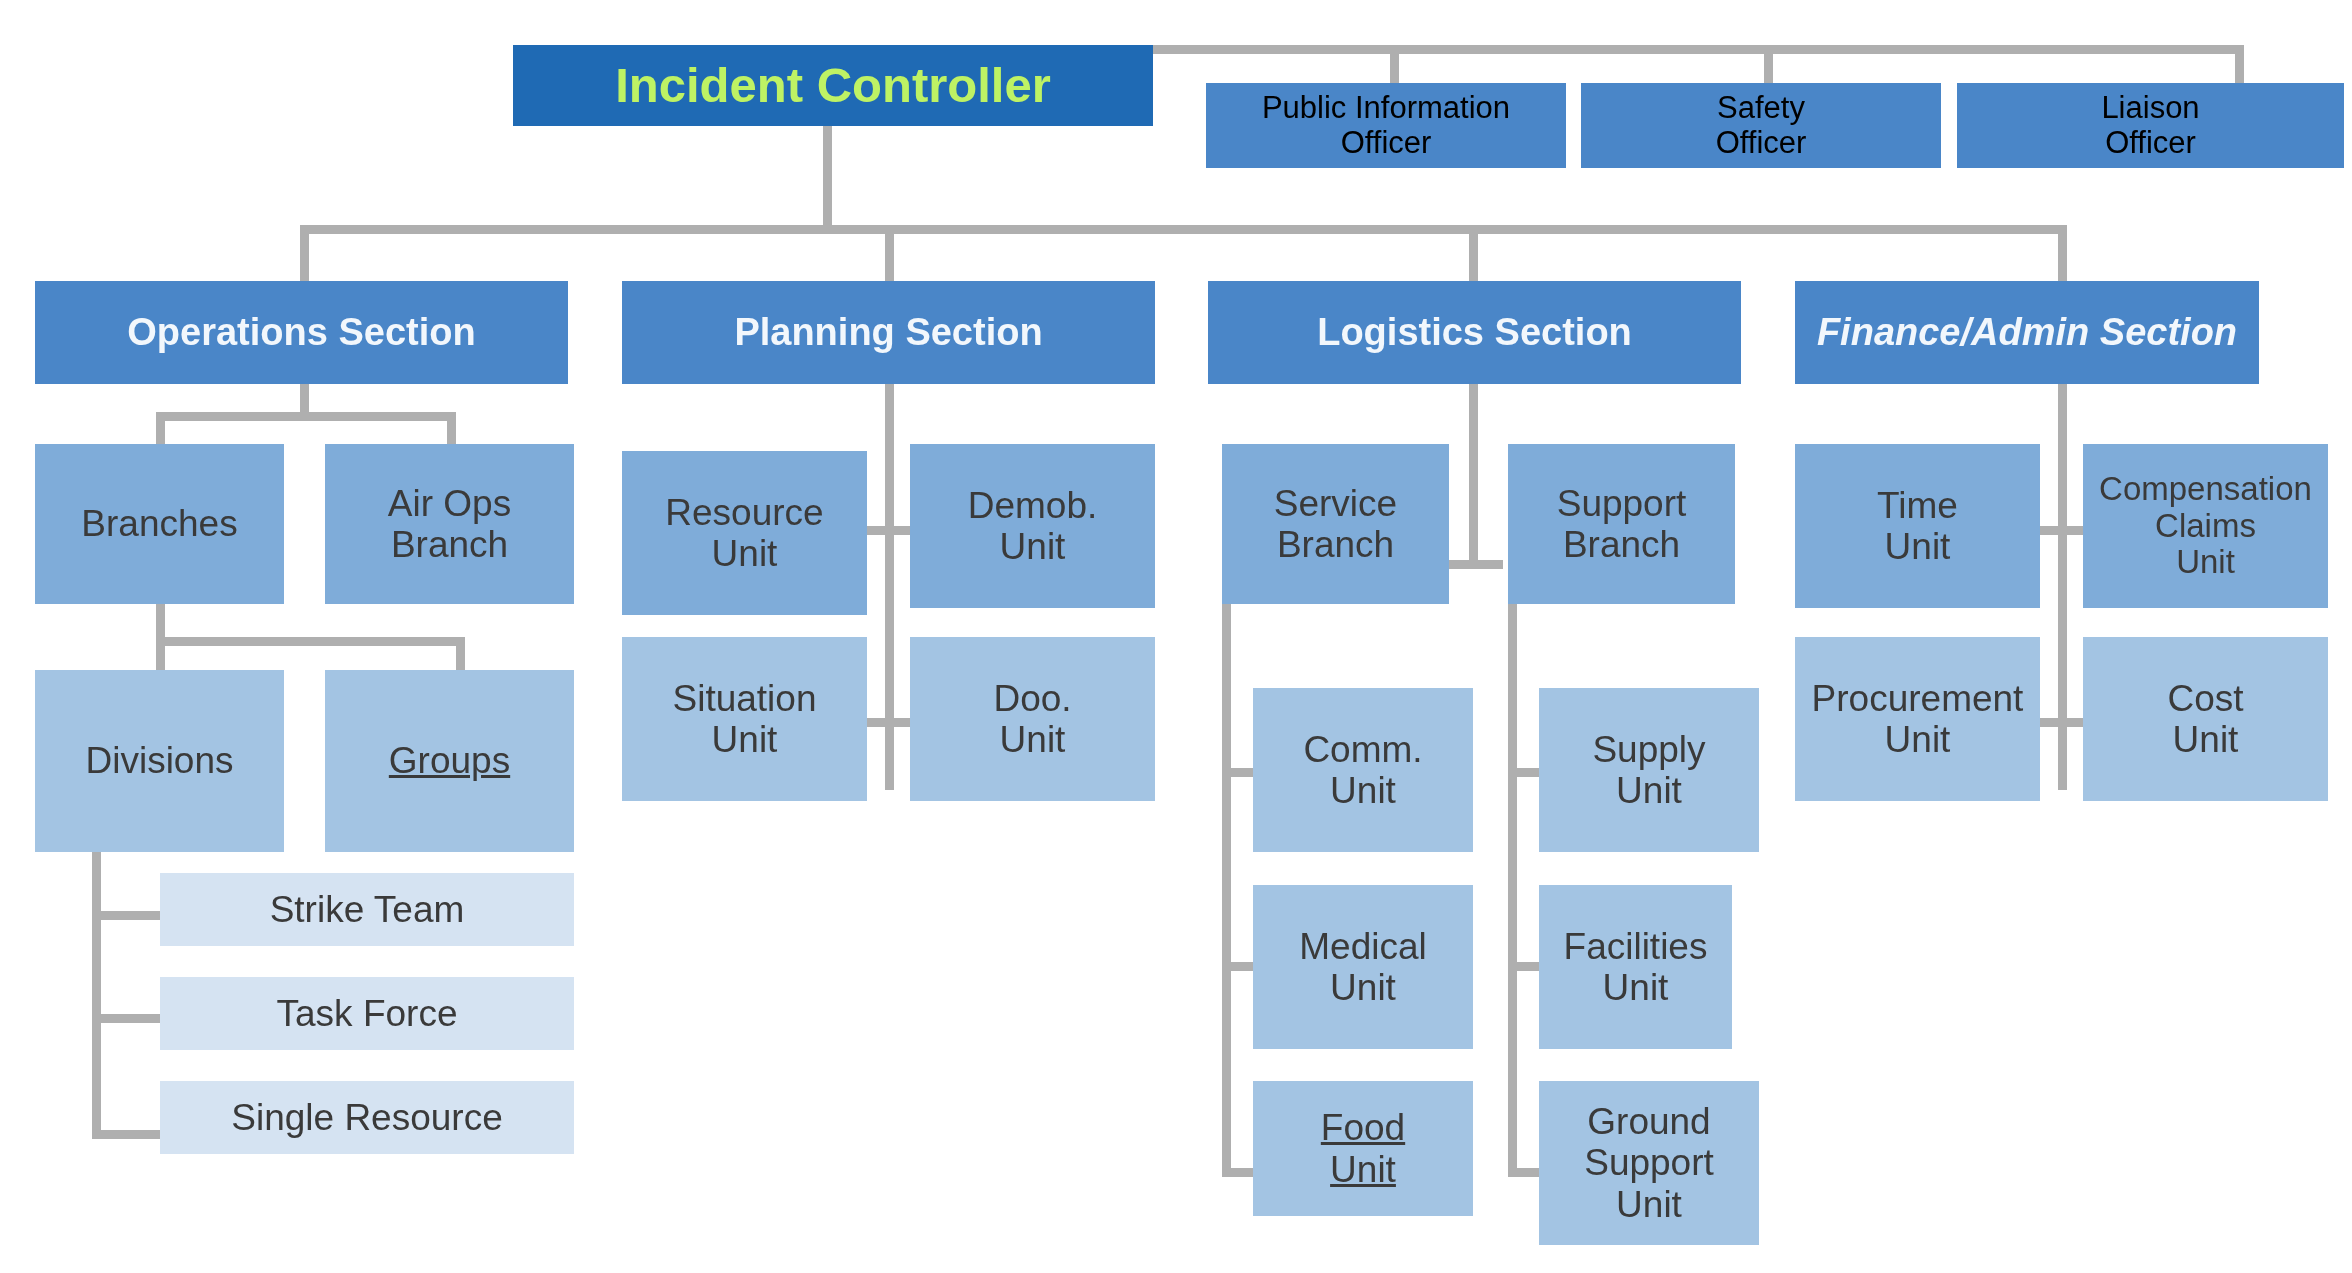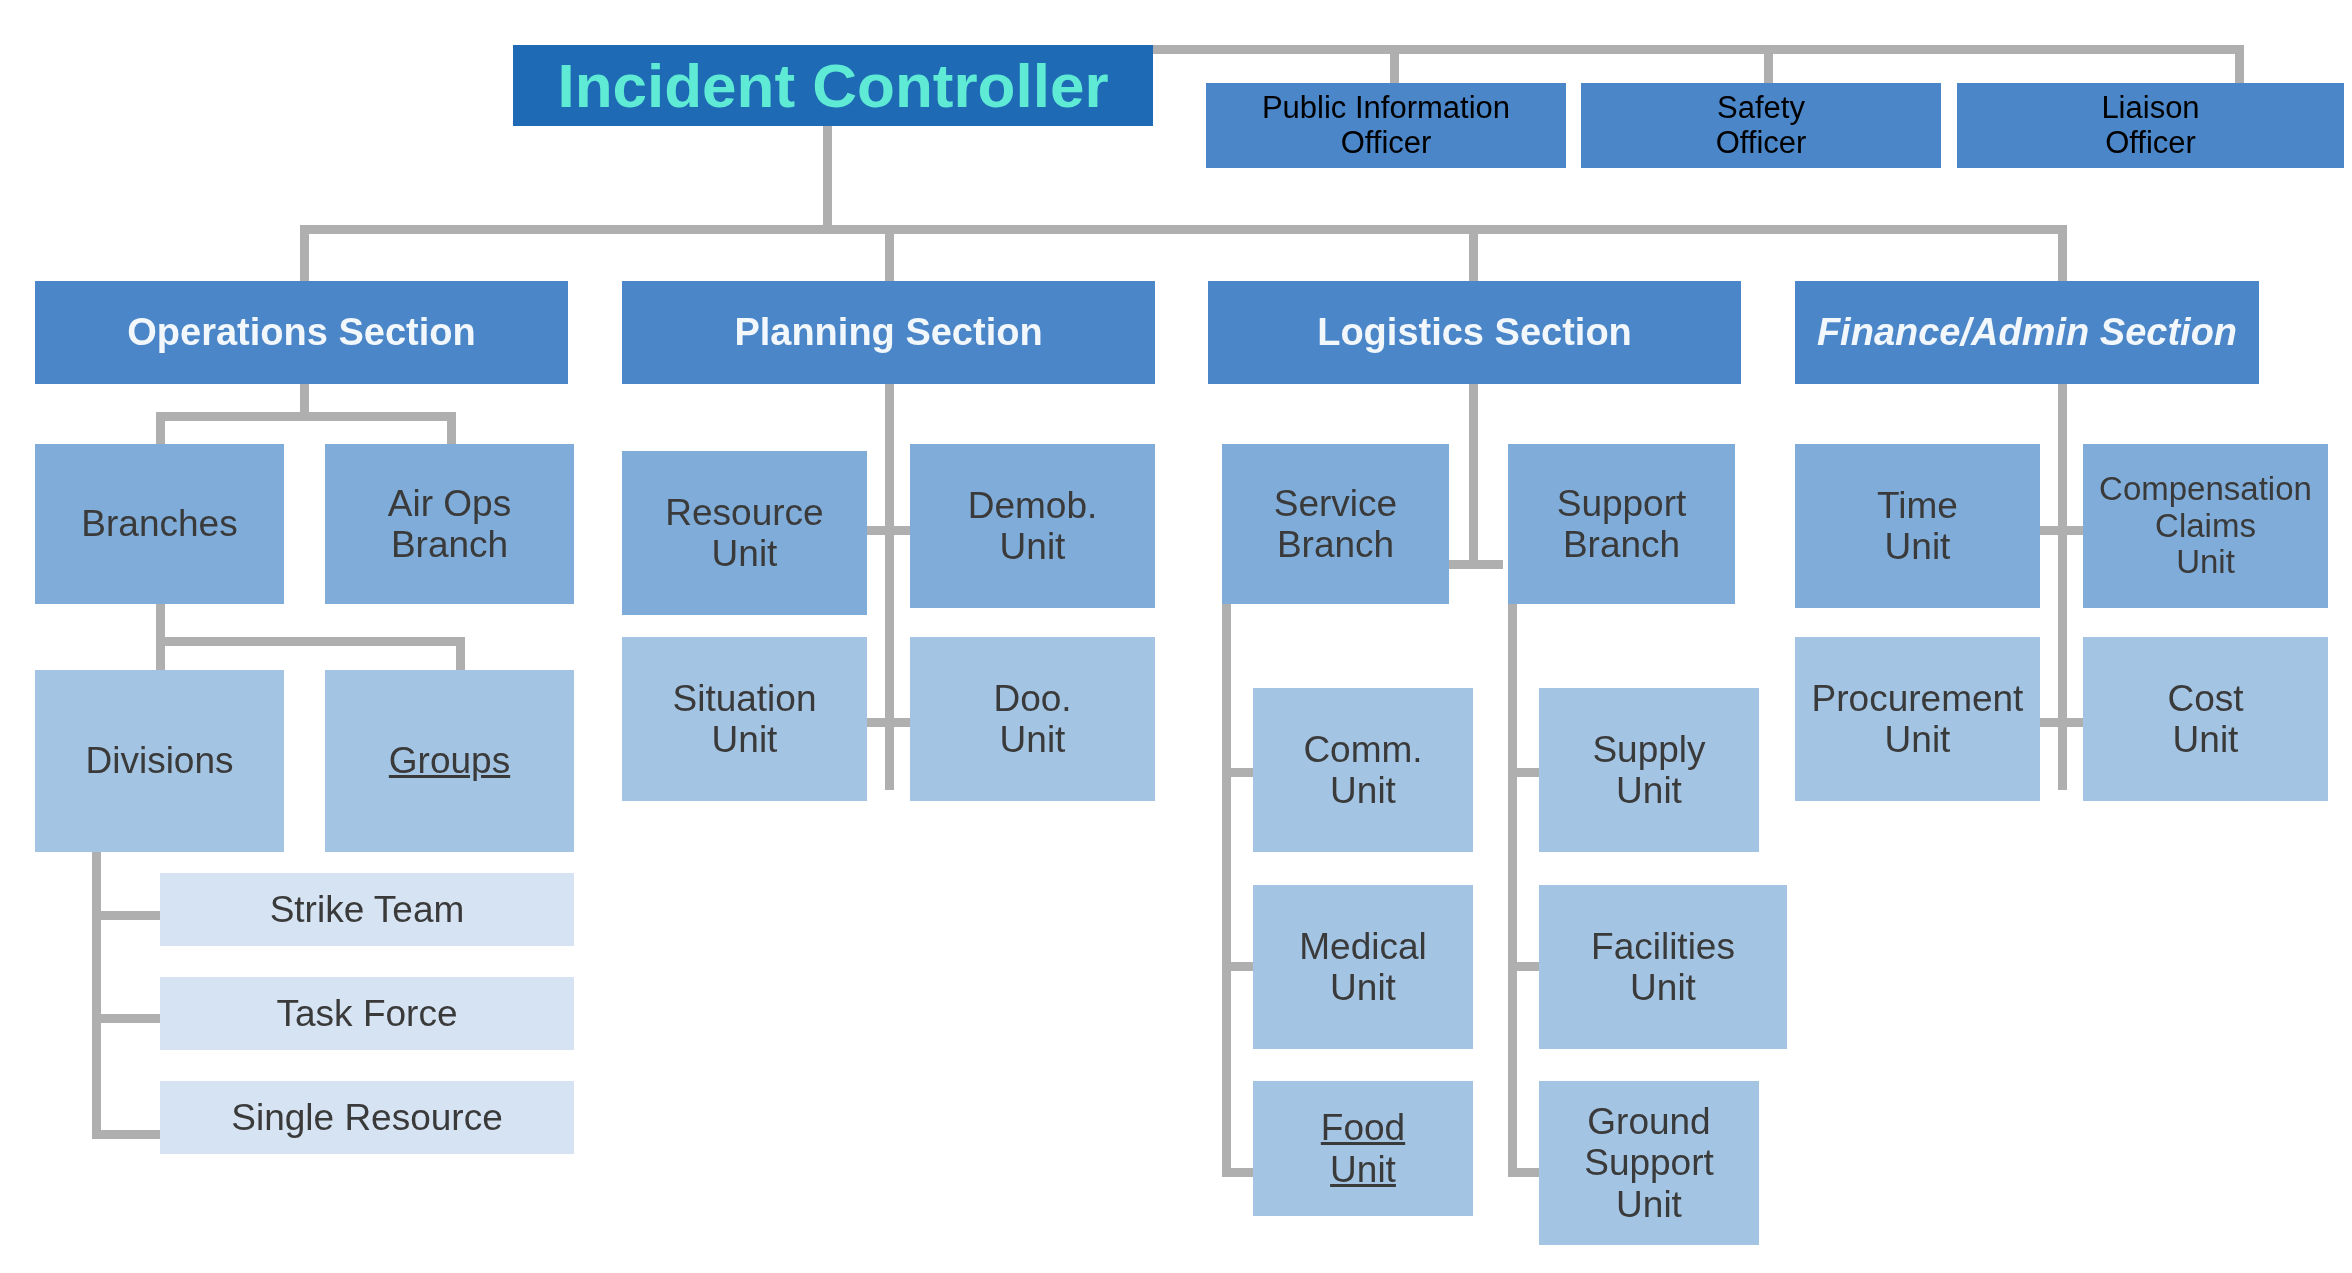--- a/index.html
+++ b/index.html
@@ -26,23 +26,23 @@
     align-items: center;
     justify-content: center;
     text-align: center;
     line-height: 1.12;
     z-index: 5;
     padding: 2px 6px;
     white-space: pre-line;
   }
   .node.lvl-root {
     background: #1F6AB4;
-    color: #5eead4;
+    color: #bef264;
     font-weight: bold;
-    font-size: 62px;
+    font-size: 49px;
   }
   .node.lvl-staff {
     background: #4A86C8;
     color: #000000;
     font-weight: normal;
     font-size: 31px;
   }
   .node.lvl-section {
     background: #4A86C8;
     color: #F2F7FC;
@@ -173,21 +173,21 @@
   <div class="node lvl-branch" style="left:1222px; top:444px; width:227px; height:160px;">Service
 Branch</div>
   <div class="node lvl-branch" style="left:1508px; top:444px; width:227px; height:160px;">Support
 Branch</div>
   <div class="node lvl-unit" style="left:1253px; top:688px; width:220px; height:164px;">Comm.
 Unit</div>
   <div class="node lvl-unit" style="left:1539px; top:688px; width:220px; height:164px;">Supply
 Unit</div>
   <div class="node lvl-unit" style="left:1253px; top:885px; width:220px; height:164px;">Medical
 Unit</div>
-  <div class="node lvl-unit" style="left:1539px; top:885px; width:248px; height:164px;">Facilities
+  <div class="node lvl-unit" style="left:1539px; top:885px; width:193px; height:164px;">Facilities
 Unit</div>
   <div class="node lvl-unit" style="left:1253px; top:1081px; width:220px; height:135px;text-decoration:underline;">Food
 Unit</div>
   <div class="node lvl-unit" style="left:1539px; top:1081px; width:220px; height:164px;">Ground
 Support
 Unit</div>
 
   <div class="node lvl-branch" style="left:1795px; top:444px; width:245px; height:164px;">Time
 Unit</div>
   <div class="node lvl-branch lvl-unit-sm" style="left:2083px; top:444px; width:245px; height:164px; background:#7FACD9;">Compensation

